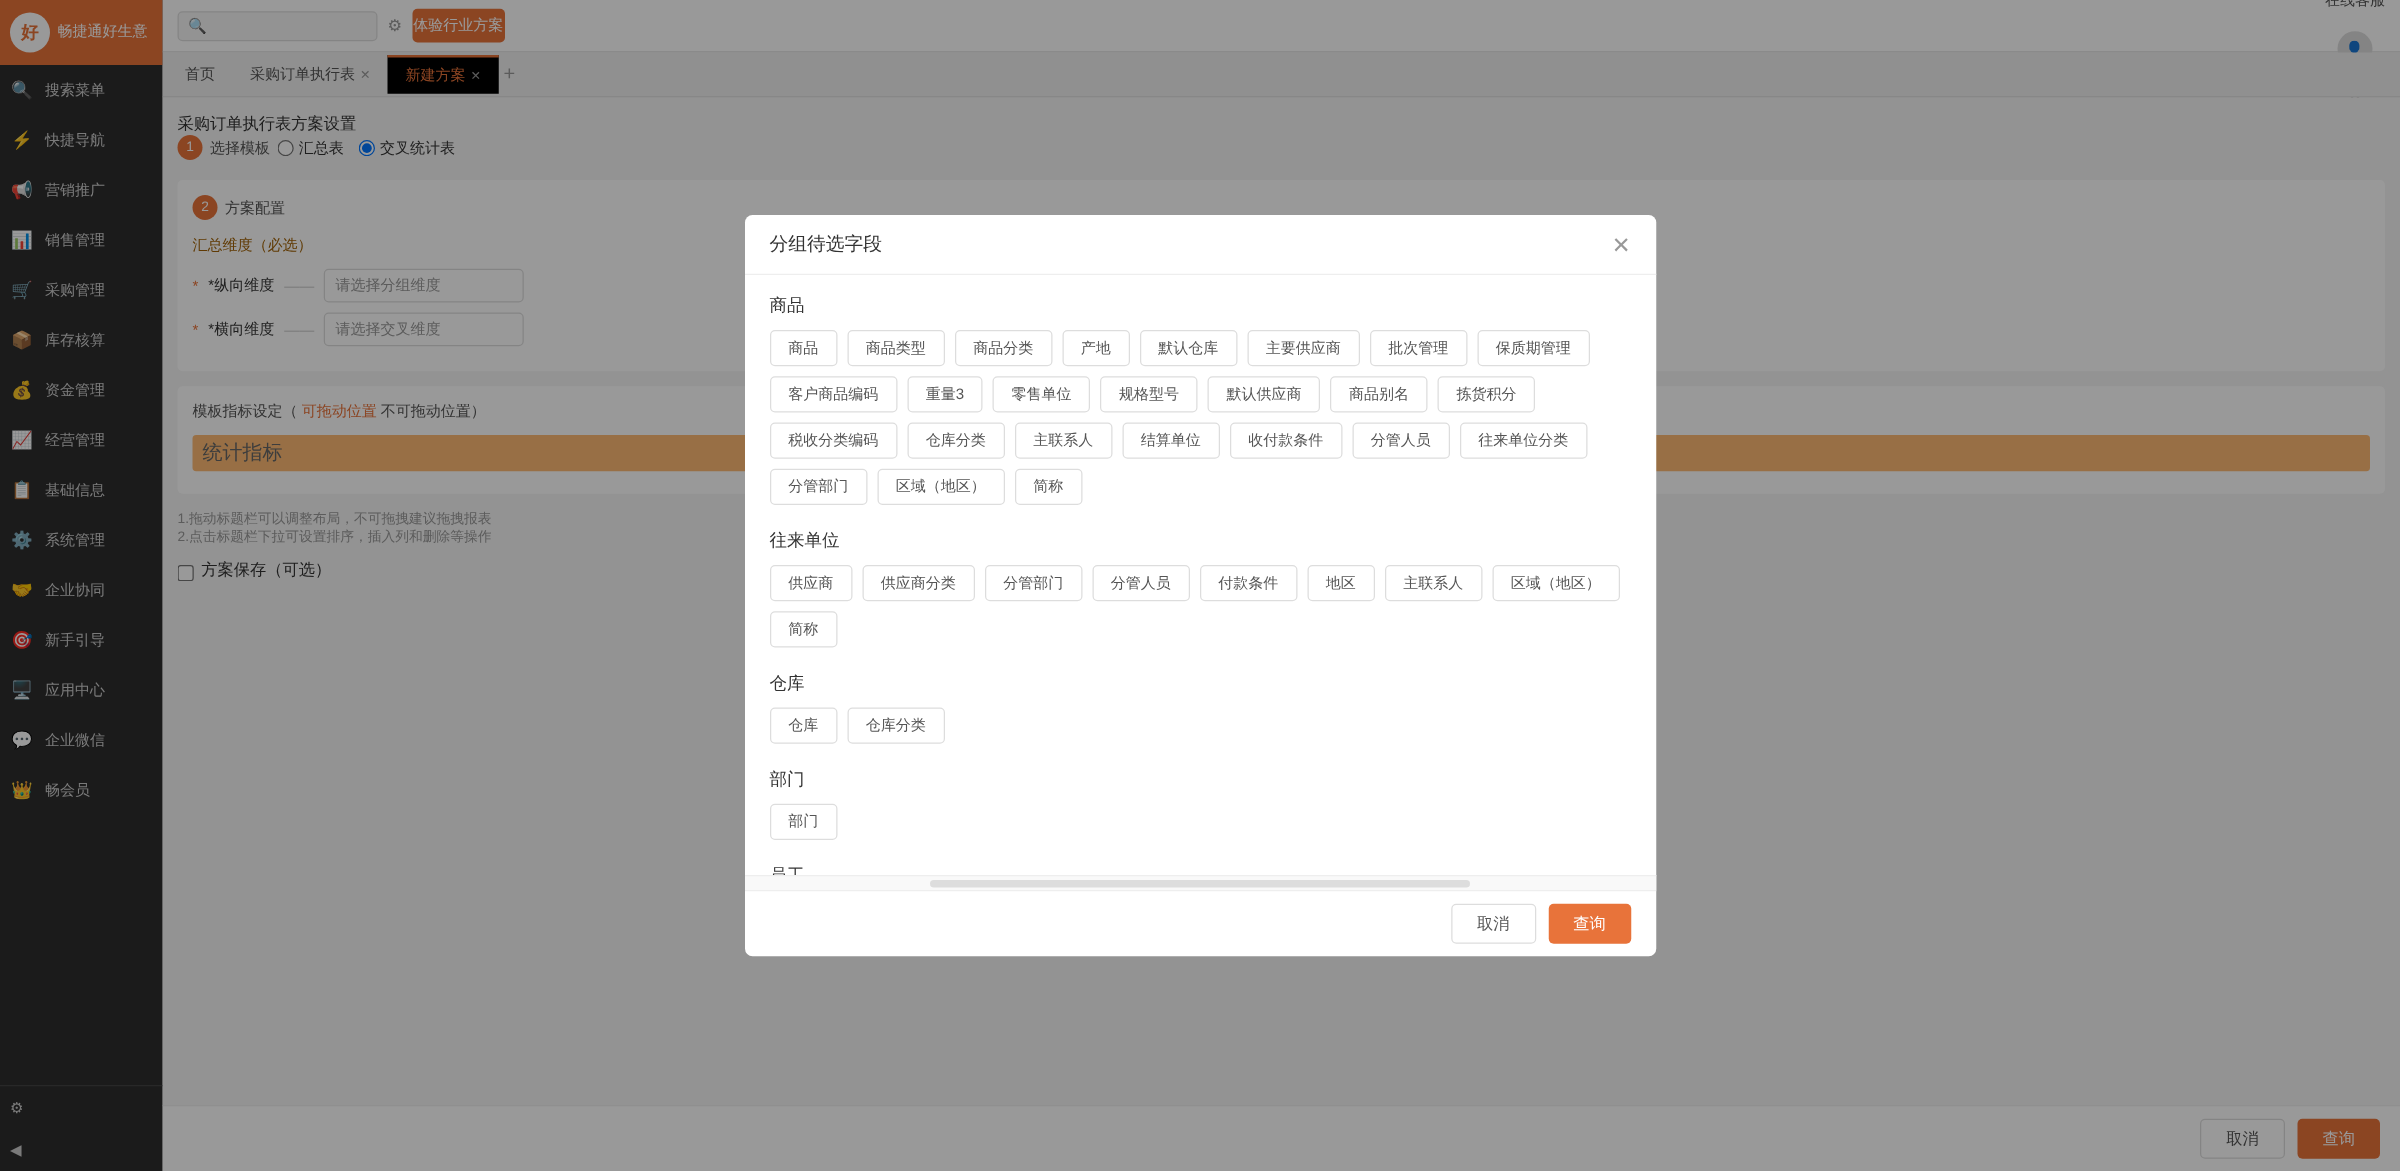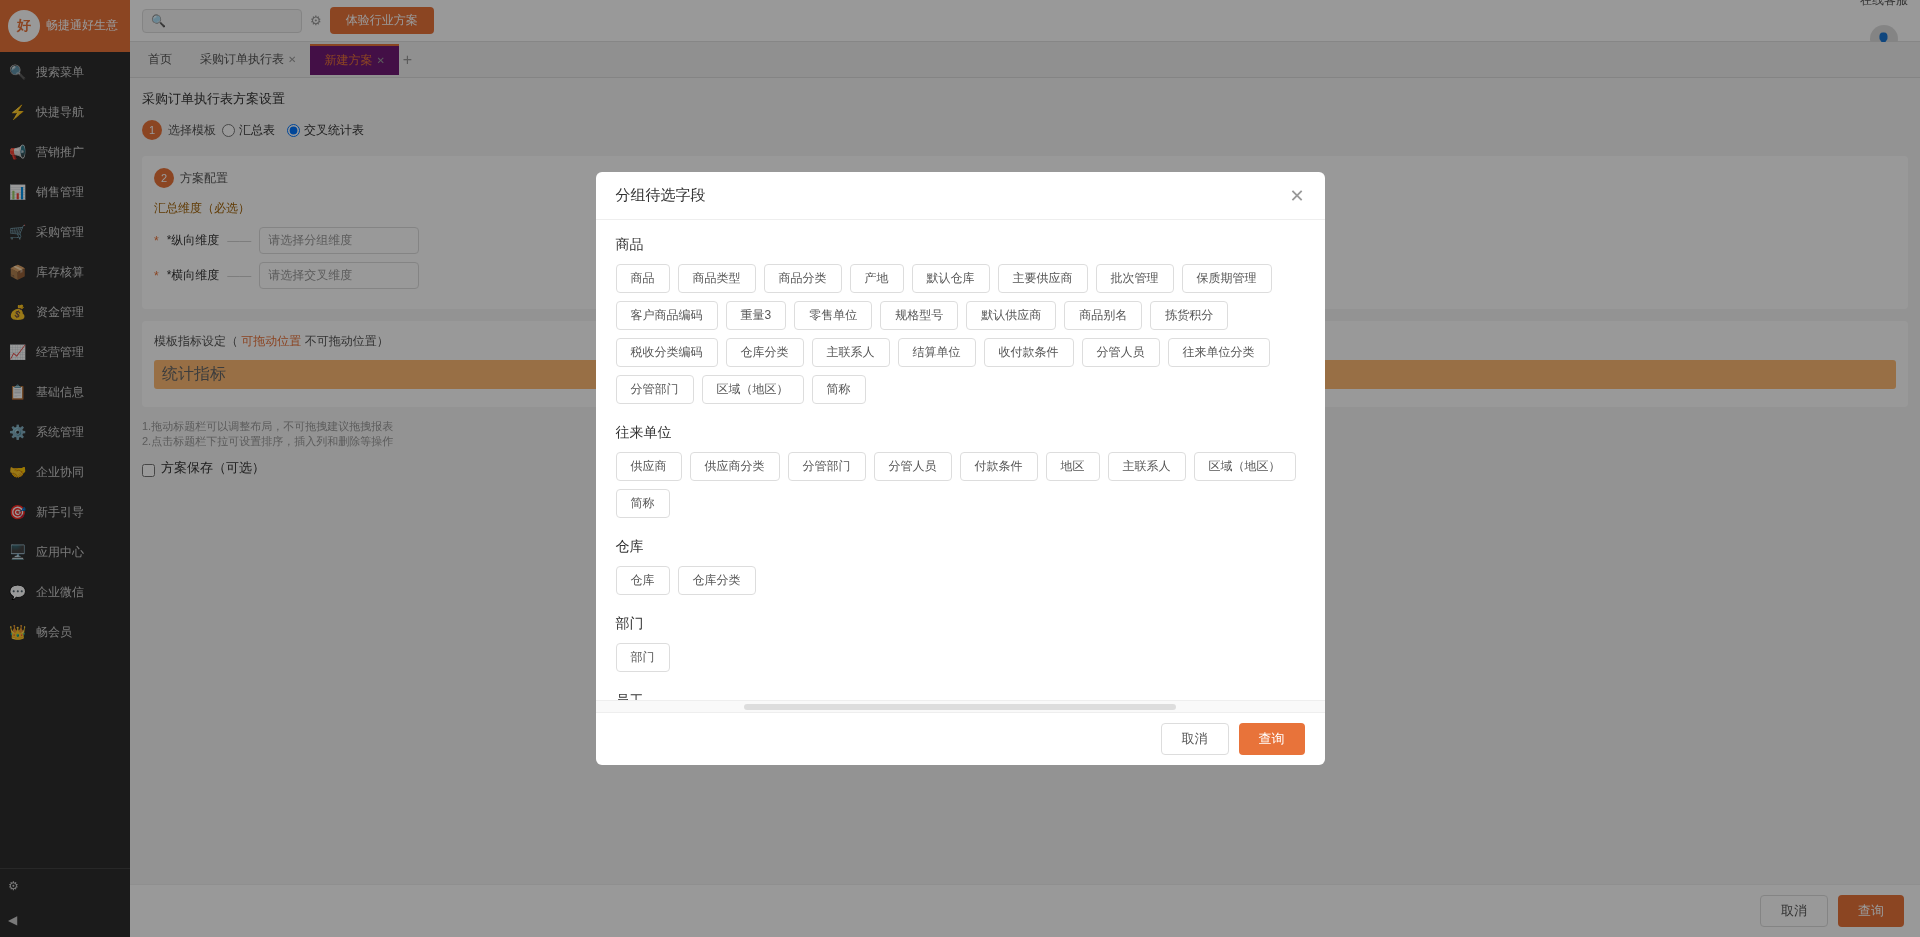--- a/index.html
+++ b/index.html
@@ -17,34 +17,34 @@
     .sidebar-item-icon { width: 20px; height: 20px; display: flex; align-items: center; justify-content: center; font-size: 14px; }
     .sidebar-bottom { margin-top: auto; border-top: 1px solid #444; }
     .sidebar-bottom-item { padding: 10px 8px; display: flex; align-items: center; gap: 8px; cursor: pointer; font-size: 12px; color: #ccc; }
 
     
     .main-area { flex: 1; display: flex; flex-direction: column; overflow: hidden; }
 
     
     .topbar { background: #fff; border-bottom: 1px solid #e0e0e0; display: flex; align-items: center; padding: 0 12px; height: 42px; gap: 8px; }
     .topbar-search { background: #f5f5f5; border: 1px solid #ddd; border-radius: 4px; padding: 4px 8px; width: 160px; font-size: 12px; color: #999; display: flex; align-items: center; gap: 4px; }
-    .topbar-btn { background: #e8733a; color: #fff; border: none; border-radius: 4px; padding: 5px 16px; font-size: 12px; cursor: pointer; }
+    .topbar-btn { background: #e8733a; color: #fff; border: none; border-radius: 4px; padding: 5px 1px; font-size: 12px; cursor: pointer; }
     .topbar-right { margin-left: auto; display: flex; align-items: center; gap: 16px; font-size: 12px; color: #555; flex-direction: column; }
     .topbar-badge { background: #e8733a; color: #fff; border-radius: 10px; padding: 1px 5px; font-size: 10px; }
 
     
     .tabs { background: #f0f0f0; border-bottom: 1px solid #ddd; display: flex; align-items: center; height: 36px; padding: 0 4px; }
     .tab { padding: 6px 14px; font-size: 12px; cursor: pointer; color: #555; display: flex; align-items: center; gap: 4px; }
-    .tab.active { background: #701a75; color: #e8733a; border-top: 2px solid #e8733a; }
+    .tab.active { background: #000000; color: #e8733a; border-top: 2px solid #e8733a; }
     .tab-close { color: #999; font-size: 10px; cursor: pointer; }
     .tab-add { color: #999; font-size: 16px; cursor: pointer; margin-left: 4px; }
 
     
     .content-area { flex: 1; overflow: auto; background: #f5f5f5; padding: 12px; position: relative; }
-    .page-title { font-size: 13px; color: #333; margin-bottom: 12px; }
+    .page-title { font-size: 13px; color: #333; }
 
     
     .step-bar { display: flex; gap: 20px; margin-bottom: 16px; }
     .step { display: flex; align-items: center; gap: 6px; }
     .step-num { width: 20px; height: 20px; border-radius: 50%; display: flex; align-items: center; justify-content: center; font-size: 11px; color: #fff; }
     .step-num.active { background: #e8733a; }
     .step-label { font-size: 12px; color: #555; }
 
     
     .section { background: #fff; border-radius: 4px; padding: 12px; margin-bottom: 12px; }

